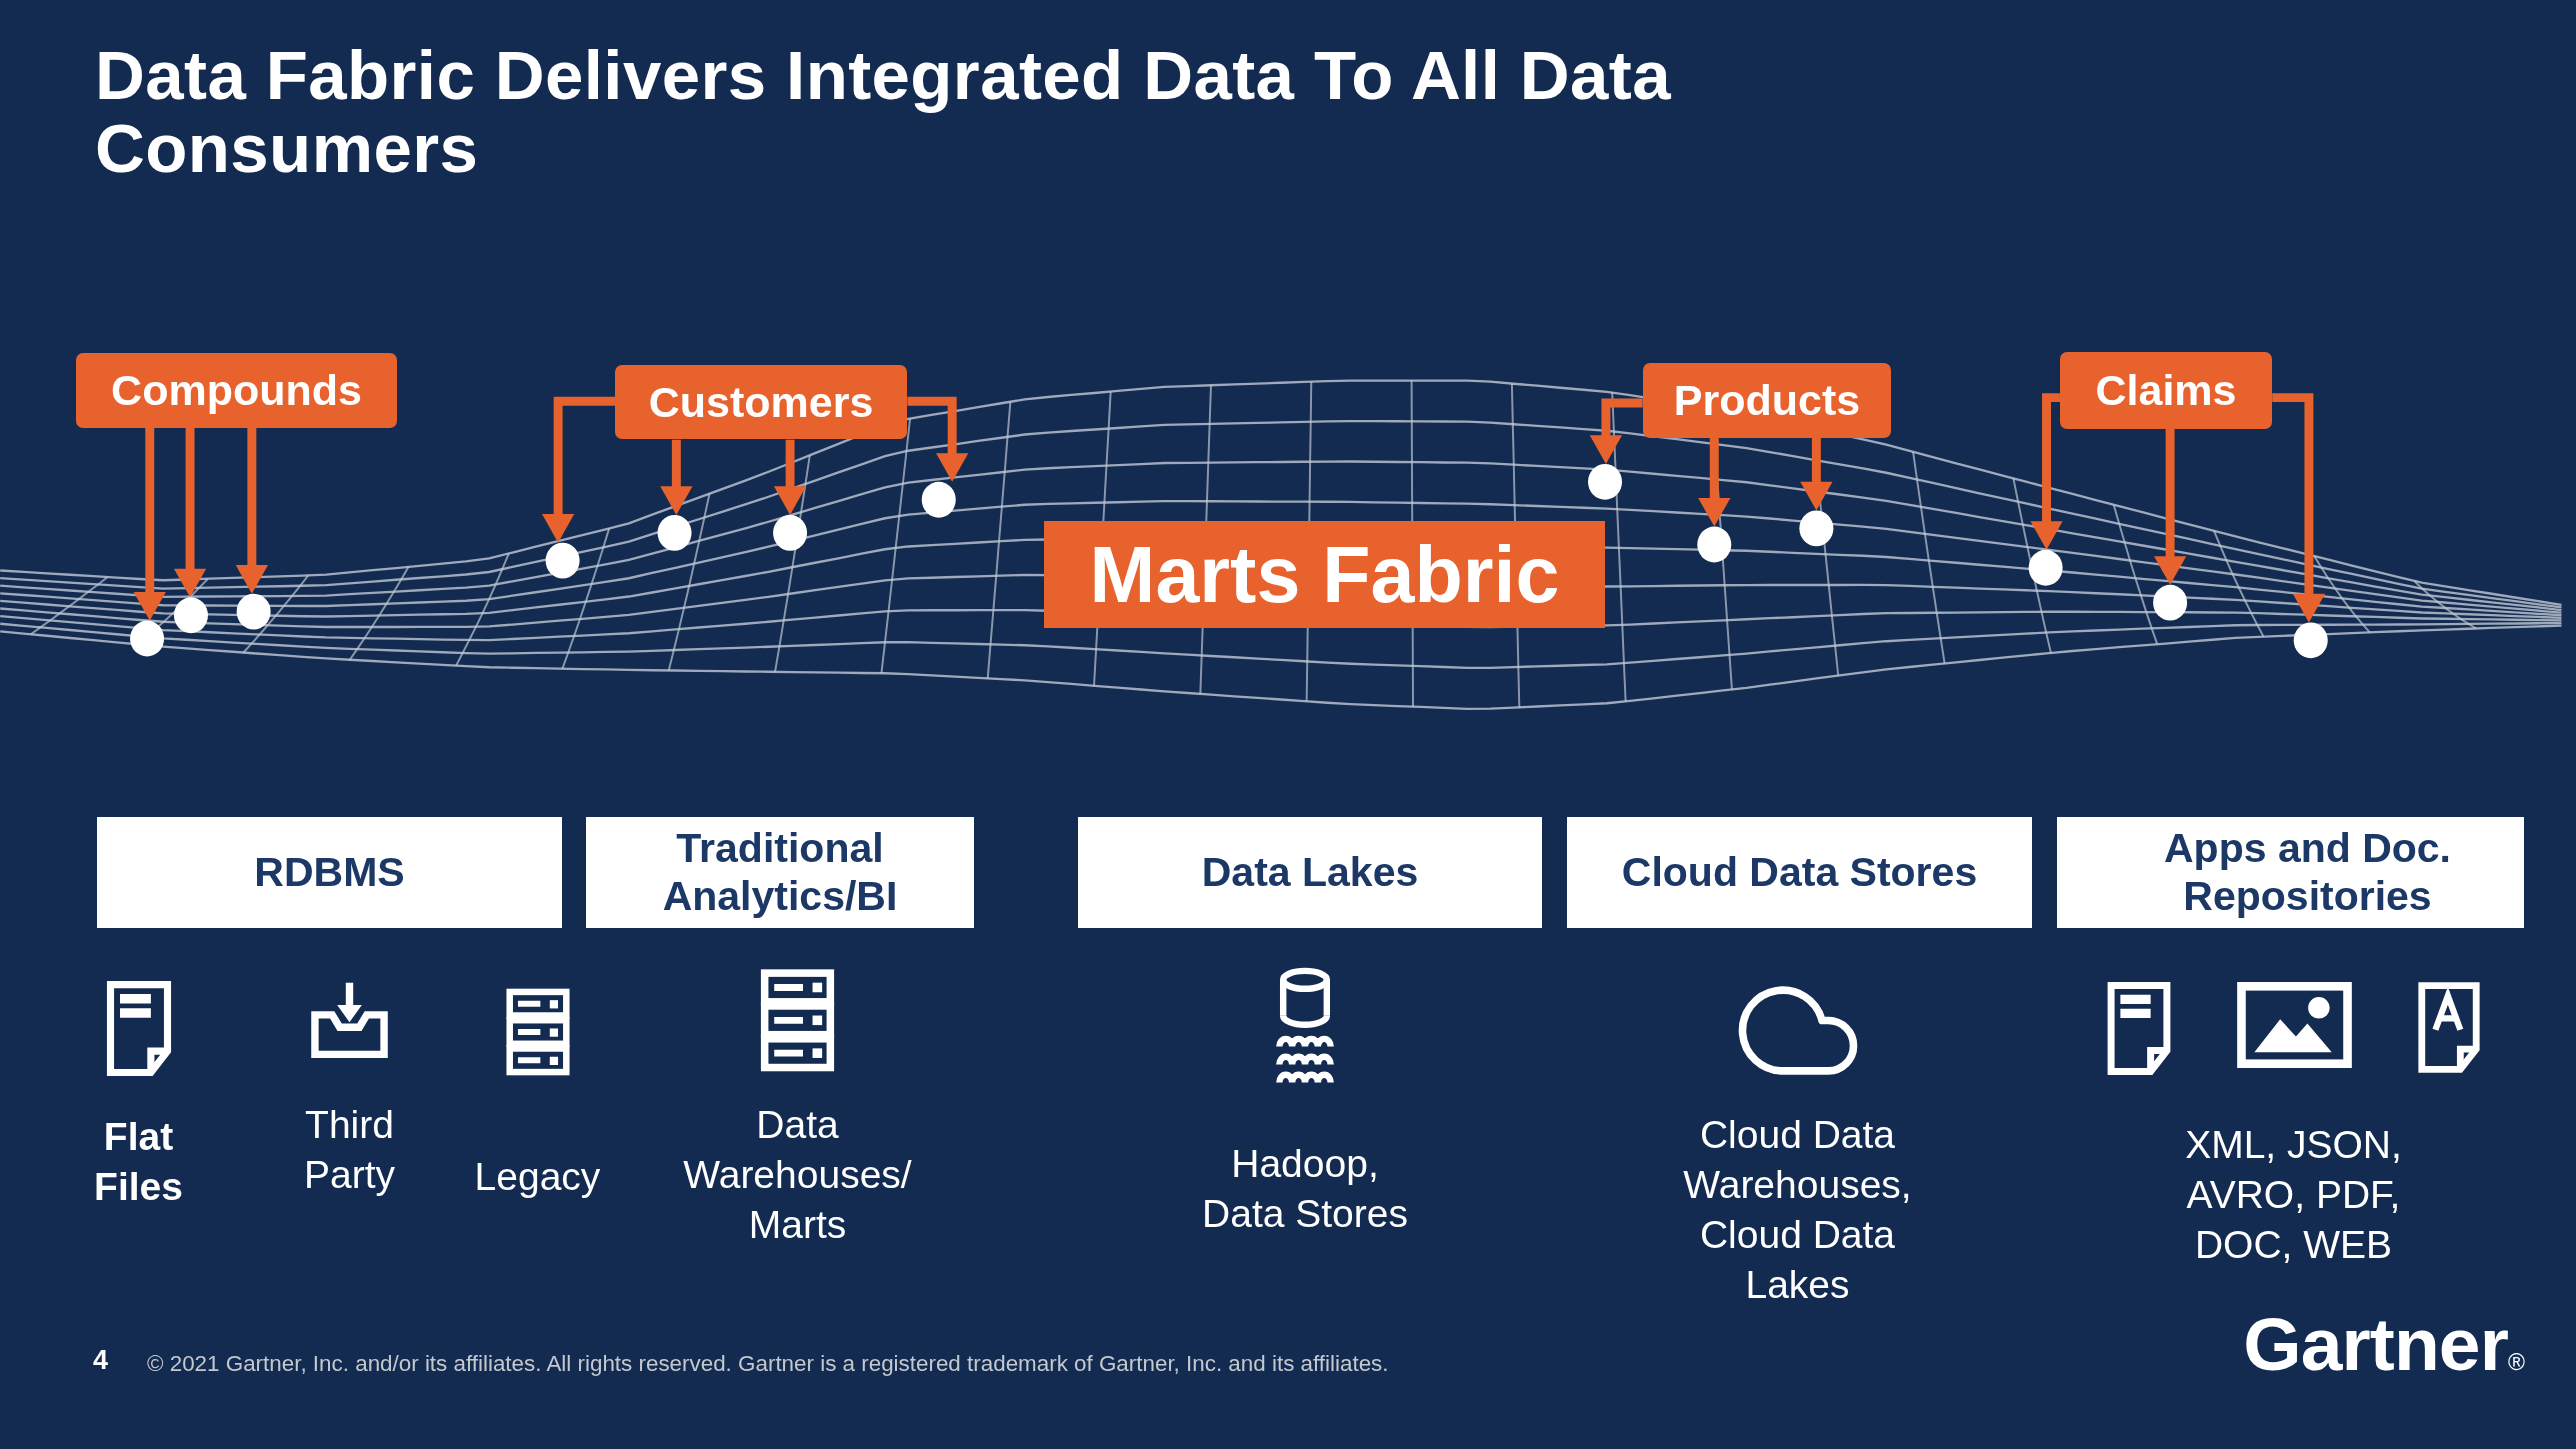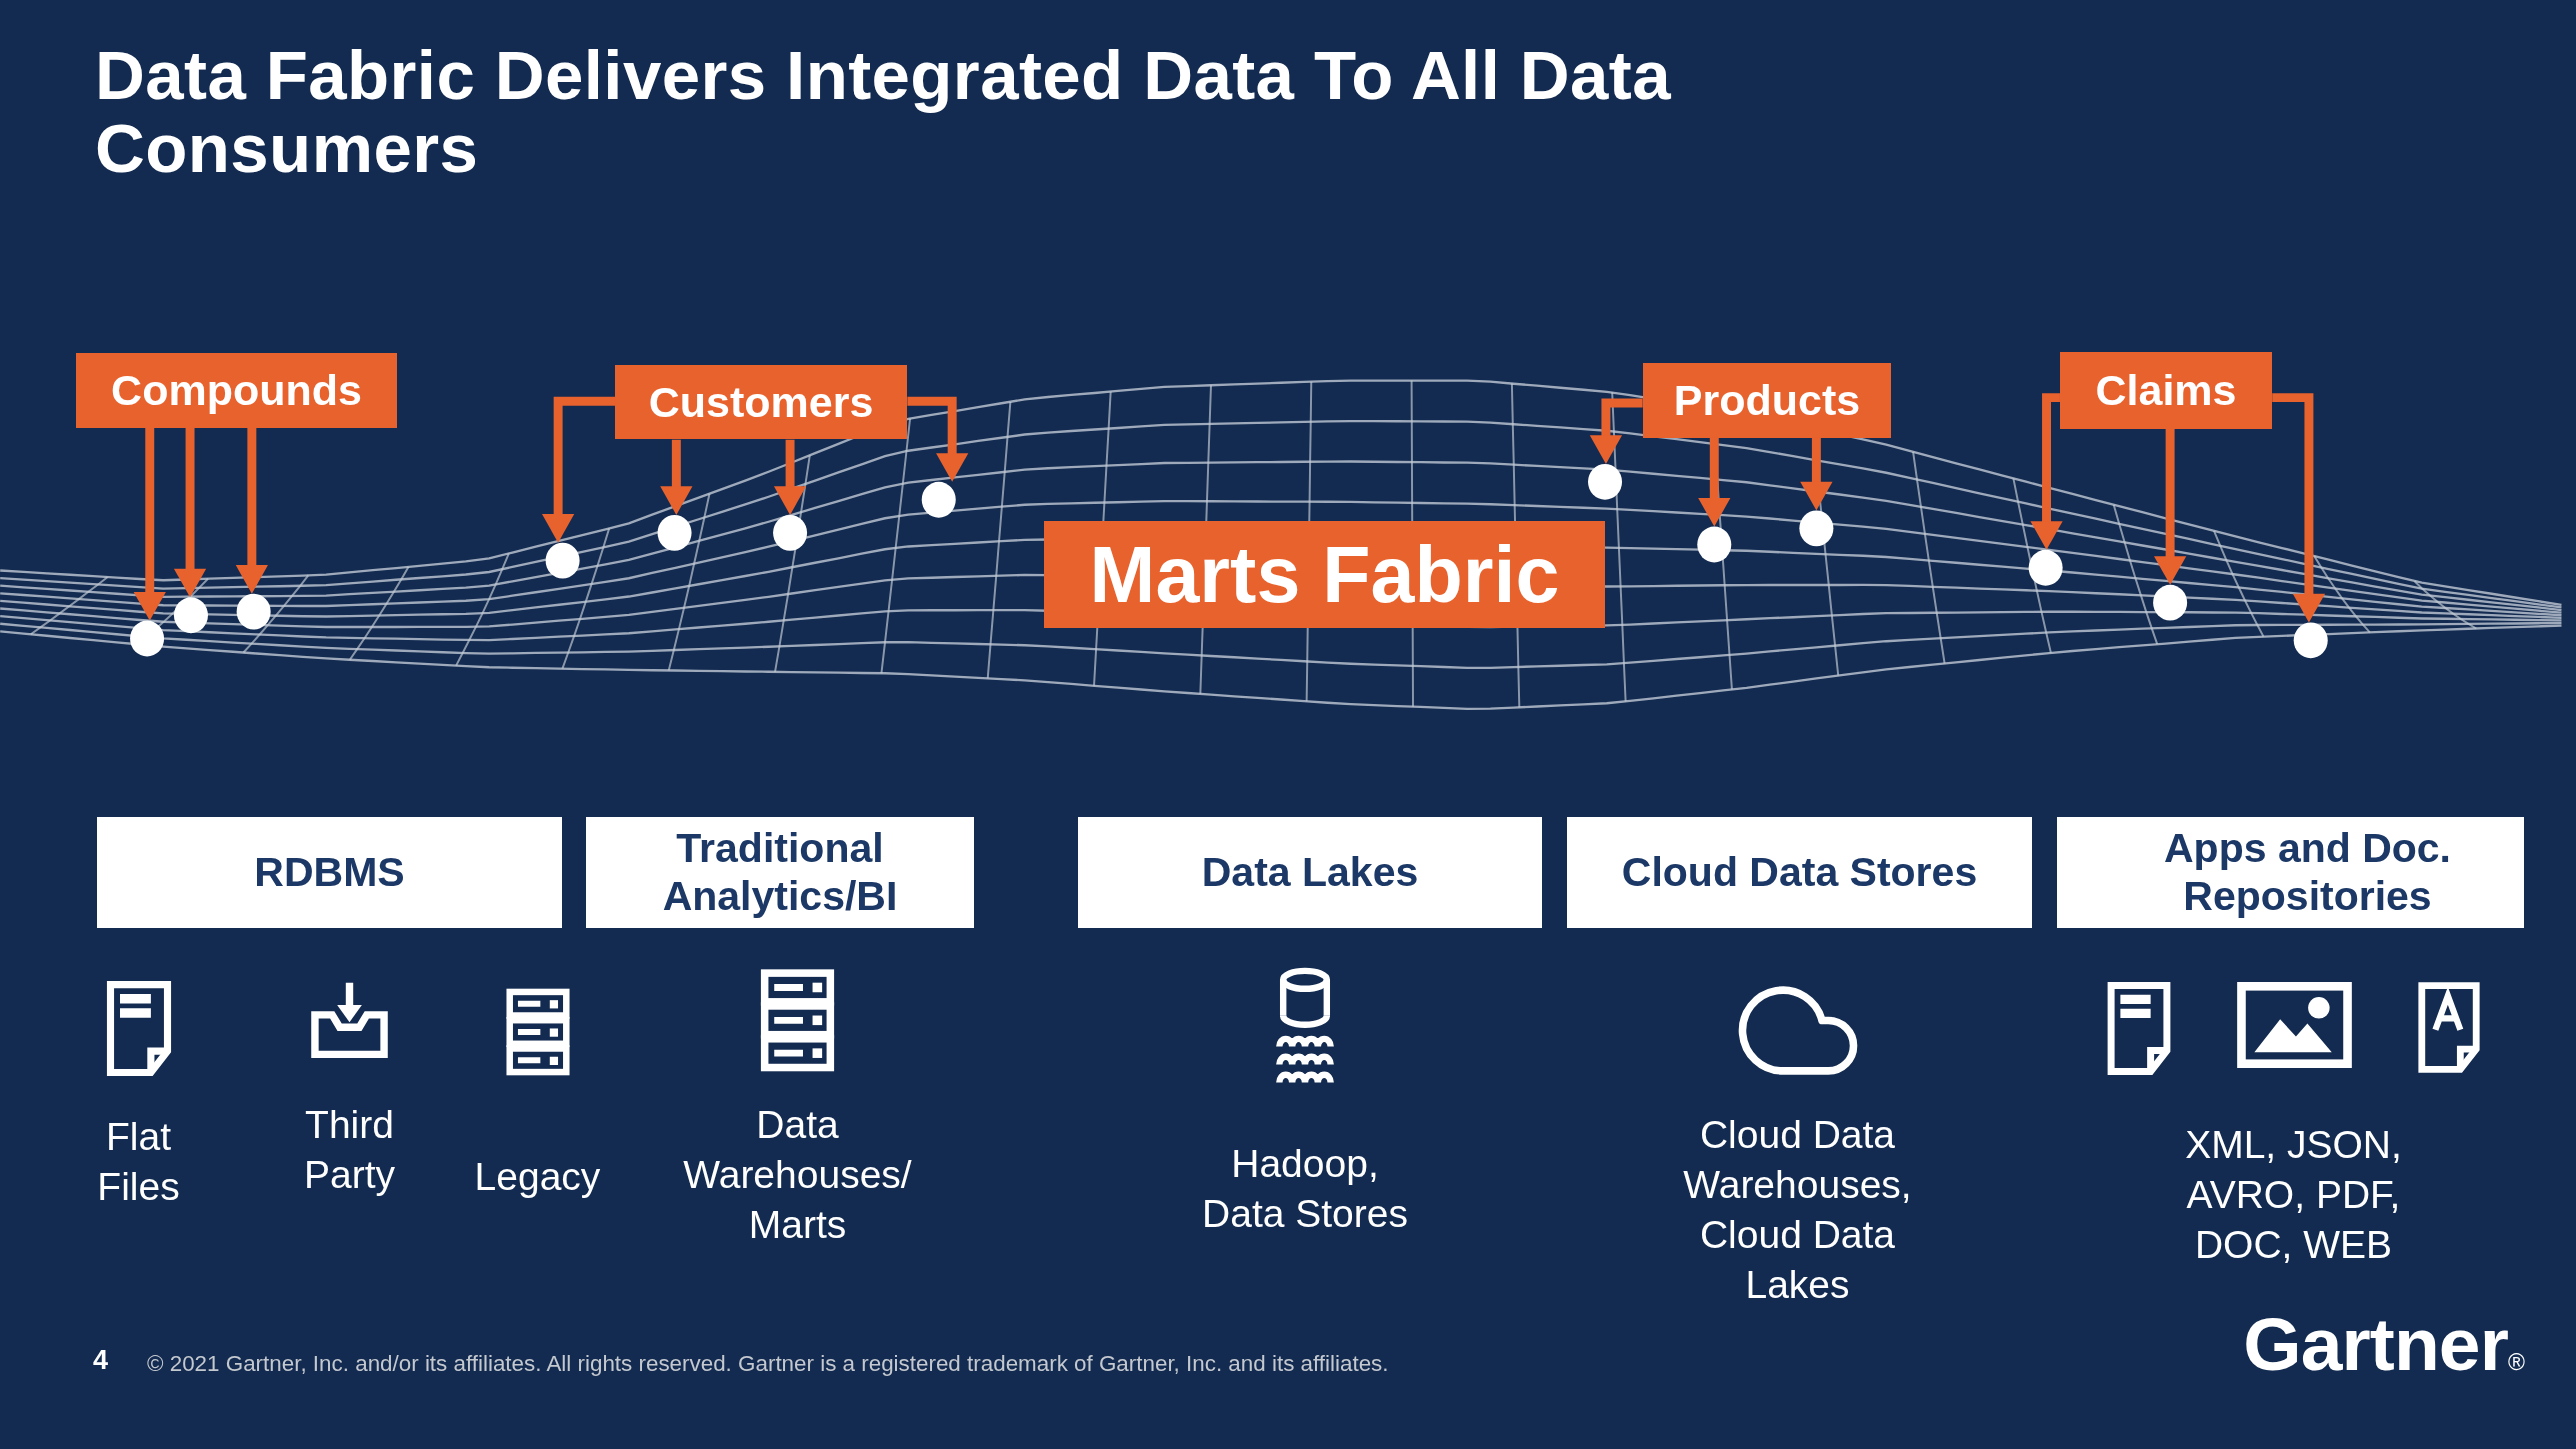--- a/index.html
+++ b/index.html
@@ -5,21 +5,21 @@
   :root{ --orange:#E8622D; --navy:#132B50; --boxtext:#1B3866; }
   *{margin:0;padding:0;box-sizing:border-box;}
   html,body{width:2576px;height:1449px;overflow:hidden;}
   body{background:var(--navy);font-family:"Liberation Sans",sans-serif;position:relative;}
   .pre{white-space:pre-line;}
   #page-title{position:absolute;left:95px;top:39px;width:2400px;font-size:69px;font-weight:700;
     color:#fff;line-height:1.06;letter-spacing:0.4px;z-index:1;}
   svg.layer{position:absolute;left:0;top:0;width:2576px;height:1449px;pointer-events:none;}
   #mesh-svg{z-index:1;} #overlay-svg{z-index:3;}
   .srcbox{position:absolute;background:var(--orange);color:#fff;font-weight:700;font-size:43px;
-    display:flex;align-items:center;justify-content:center;z-index:2;}
+    display:flex;align-items:center;justify-content:center;z-index:2;border-radius:7px;}
   #fabric-box{position:absolute;left:1044px;top:521px;width:561px;height:107px;background:var(--orange);
     color:#fff;font-weight:700;font-size:79px;display:flex;align-items:center;justify-content:center;z-index:2;}
   .consumer{position:absolute;top:817px;height:111px;background:#fff;color:var(--boxtext);
     font-weight:700;font-size:41px;line-height:1.15;display:flex;align-items:center;justify-content:center;
     text-align:center;z-index:2;}
   .store{position:absolute;text-align:center;color:#fff;z-index:2;}
   .store svg{display:block;margin:0 auto;}
   .icon-row{display:flex;justify-content:center;align-items:flex-start;gap:56px;}
   .caption{font-size:39px;line-height:1.28;color:#fff;text-align:center;}
   #footer-page{position:absolute;left:93px;top:1345px;font-size:27px;font-weight:700;color:#fff;z-index:2;}
@@ -126,21 +126,21 @@
 <div class="consumer pre" style="left:1567px;width:465px;">Cloud Data Stores</div>
 <div class="consumer pre" style="left:2057px;width:467px;padding-left:34px;">Apps and Doc.
 Repositories</div>
 
 <div class="store" style="left:58px;top:981px;width:161px;">
   <svg width="72" height="95" viewBox="0 0 60 80" fill="none" stroke="#fff" stroke-width="6">
     <path d="M6,3 H54 V59 L40,77 H6 Z"></path>
       <path d="M54,59 L40,59 L40,77"></path>
     <path d="M14,15 H40 M14,27 H40" stroke-width="8"></path>
   </svg>
-  <div class="caption pre" style="margin-top:36px;">Flat
+  <div class="caption pre" style="margin-top:36px;font-weight:bold;">Flat
 Files</div>
 </div>
 
 <div class="store" style="left:260px;top:980px;width:179px;">
   <svg width="79" height="82" viewBox="0 0 64 66" fill="none" stroke="#fff" stroke-width="6">
     <path d="M32,2 V22" stroke-width="6"></path>
     <polygon points="22,20 42,20 32,34" fill="#fff" stroke="none"></polygon>
     <path d="M4,28 L4,60 L60,60 L60,28 L46,28 L40,38 L24,38 L18,28 Z"></path>
   </svg>
   <div class="caption pre" style="margin-top:38px;">Third

